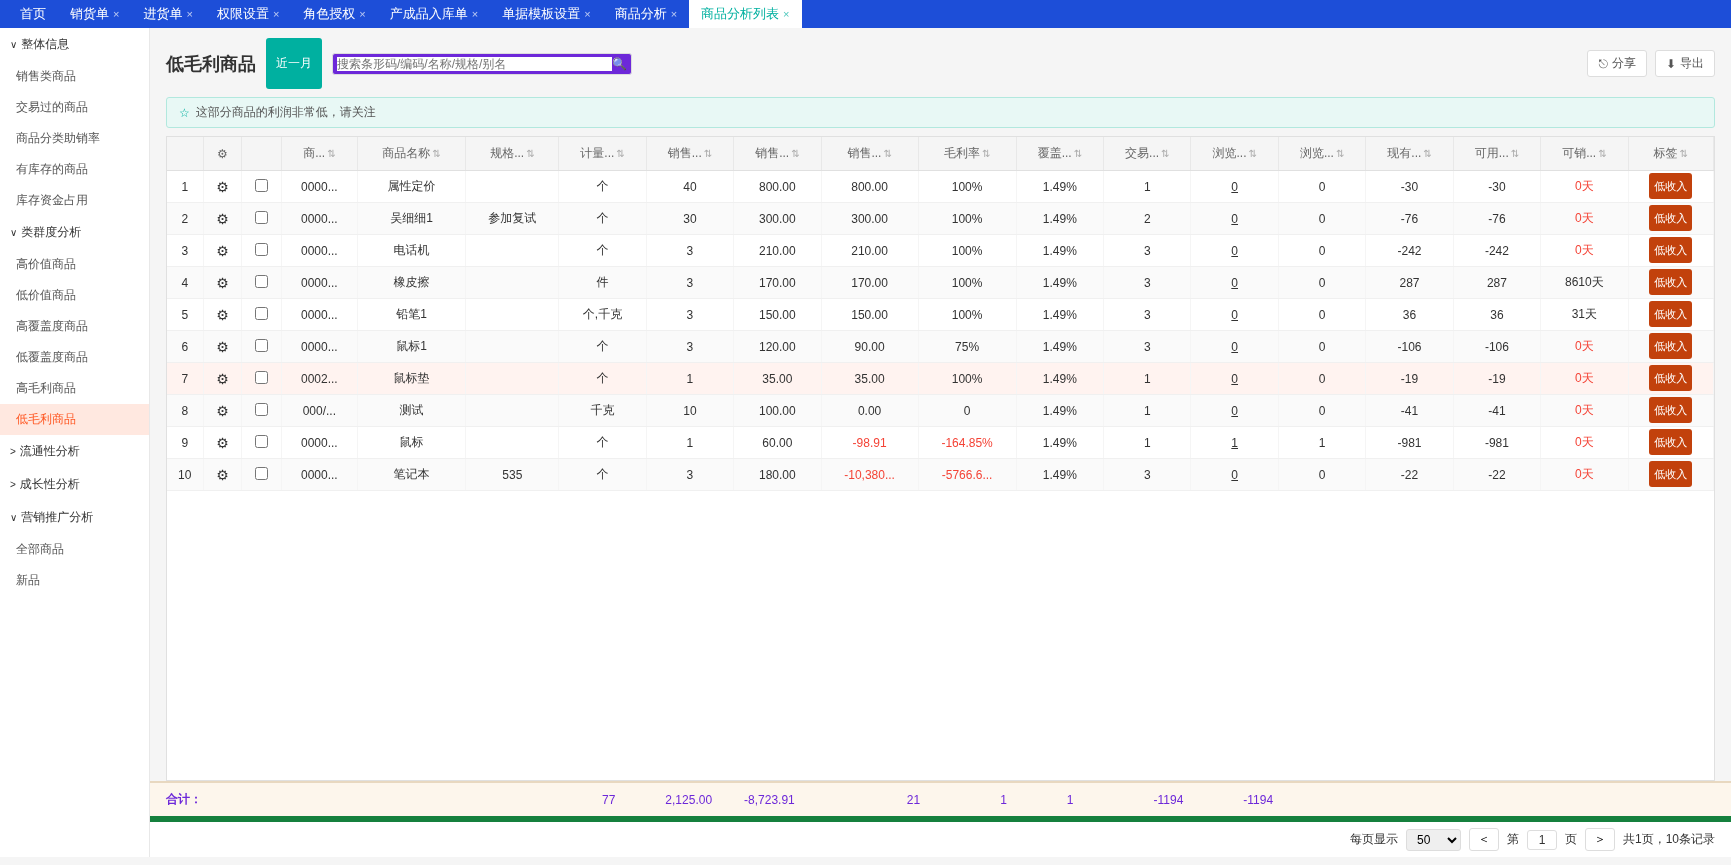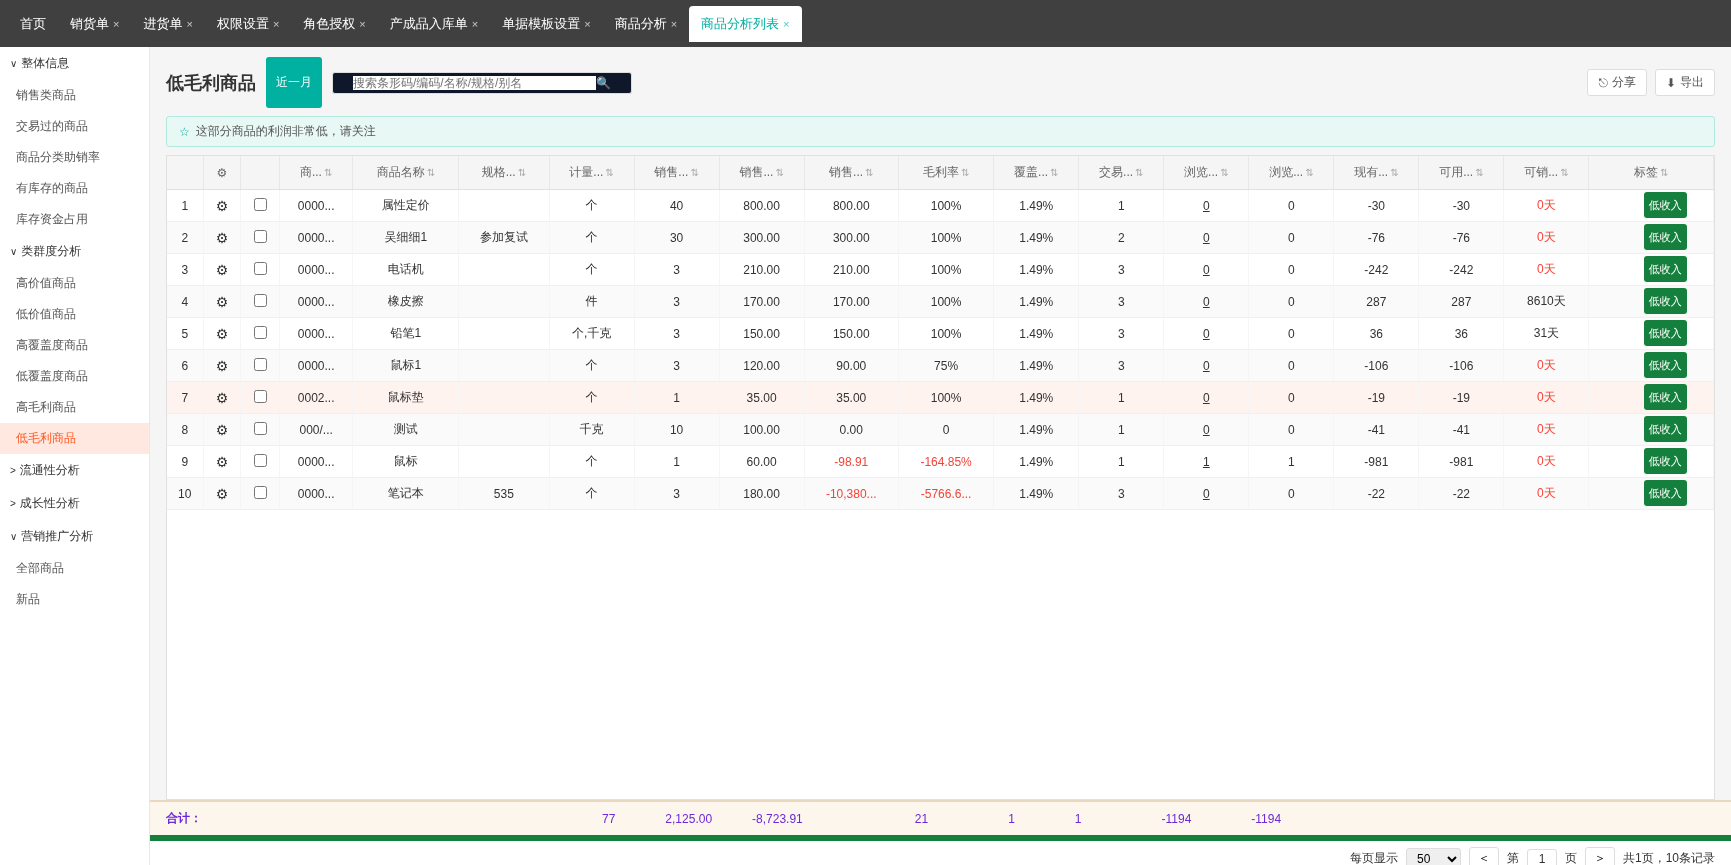--- a/index.html
+++ b/index.html
@@ -1,23 +1,23 @@
 <!DOCTYPE html>
 <html><head>
   <meta charset="utf-8">
   <style>
     * { box-sizing: border-box; margin: 0; padding: 0; }
     body { font-family: "Microsoft YaHei", Arial, sans-serif; font-size: 12px; background: #f5f5f5; color: #333; }
 
     
     .top-nav {
-      background: #404040;
-      display: flex;
-      align-items: center;
-      height: 47px;
+      background: #1d4ed8;
+      display: flex;
+      align-items: center;
+      height: 28px;
       padding: 0 8px;
     }
     .top-nav .nav-item {
       color: #fff;
       padding: 0 12px;
       height: 36px;
       line-height: 36px;
       cursor: pointer;
       font-size: 13px;
       white-space: nowrap;
@@ -100,24 +100,24 @@
       color: #fff;
       border: none;
       padding: 17px 10px;
       border-radius: 3px;
       font-size: 12px;
       cursor: pointer;
     }
     .search-box {
       display: flex;
       align-items: center;
-      background: #0f172a;
+      background: #6d28d9;
       border: 1px solid #ddd;
       border-radius: 3px;
-      padding: 3px 20px;
+      padding: 3px 4px;
       flex: 1;
       max-width: 300px;
     }
     .search-box input {
       border: none;
       outline: none;
       font-size: 12px;
       flex: 1;
       color: #999;
     }
@@ -193,26 +193,25 @@
       padding: 7px 6px;
       border-bottom: 1px solid #f0f0f0;
       border-right: 1px solid #f5f5f5;
       text-align: center;
       white-space: nowrap;
     }
     tr:nth-child(even) td { background: #fafafa; }
     tr.highlighted td { background: #fff3f0 !important; }
 
     .tag-badge {
-      background: #15803d;
+      background: #c2410c;
       color: #fff;
       border-radius: 3px;
       padding: 7px 5px;
       font-size: 11px;
-      margin-left: 28px;
     }
     .red-text { color: #f44336; }
     .underline { text-decoration: underline; cursor: pointer; }
 
     
     .footer-total {
       background: #fdf6ec;
       border-top: 2px solid #e8d8c0;
       padding: 8px 16px;
       display: flex;
@@ -570,21 +569,21 @@
               <td><span class="tag-badge">低收入</span></td>
             </tr>
           </tbody>
       </table>
     </div>
 
     <div class="footer-total" id="footer-total">
   <span class="label">合计：</span>
   <span class="value" style="margin-left:380px;">77</span>
   <span class="value" style="margin-left:30px;">2,125.00</span>
-  <span class="value red-text" style="margin-left:20px;">-8,723.91</span>
+  <span class="value red-text" style="margin-left:12px;">-8,723.91</span>
   <span class="value" style="margin-left:92px;">21</span>
   <span class="value" style="margin-left:60px;">1</span>
   <span class="value" style="margin-left:40px;">1</span>
   <span class="value" style="margin-left:60px;">-1194</span>
   <span class="value" style="margin-left:40px;">-1194</span>
 </div>
 
     <div class="pagination-bar" id="pagination-bar">
   <span>每页显示</span>
   <select class="page-size-select">

